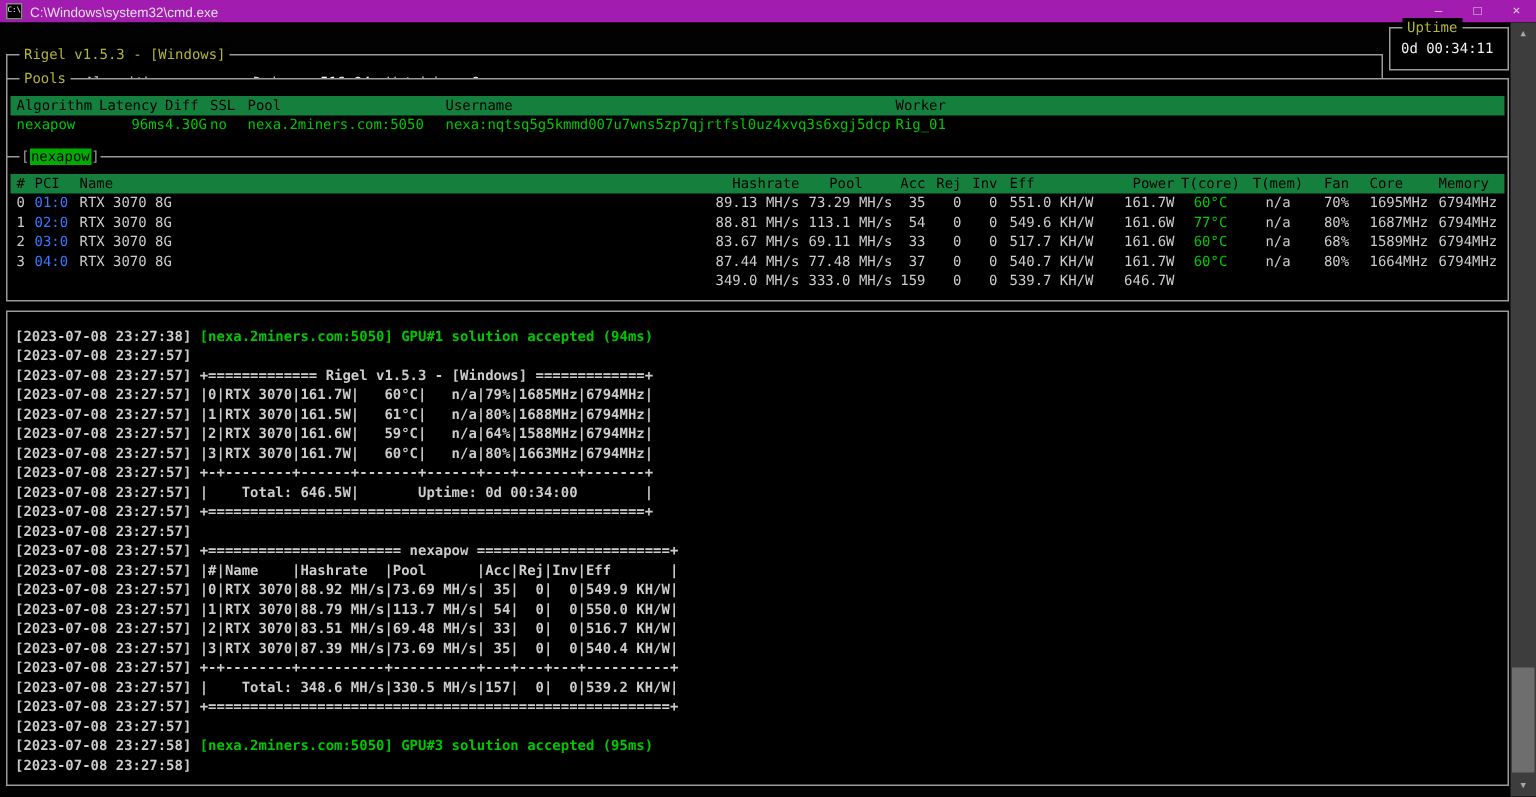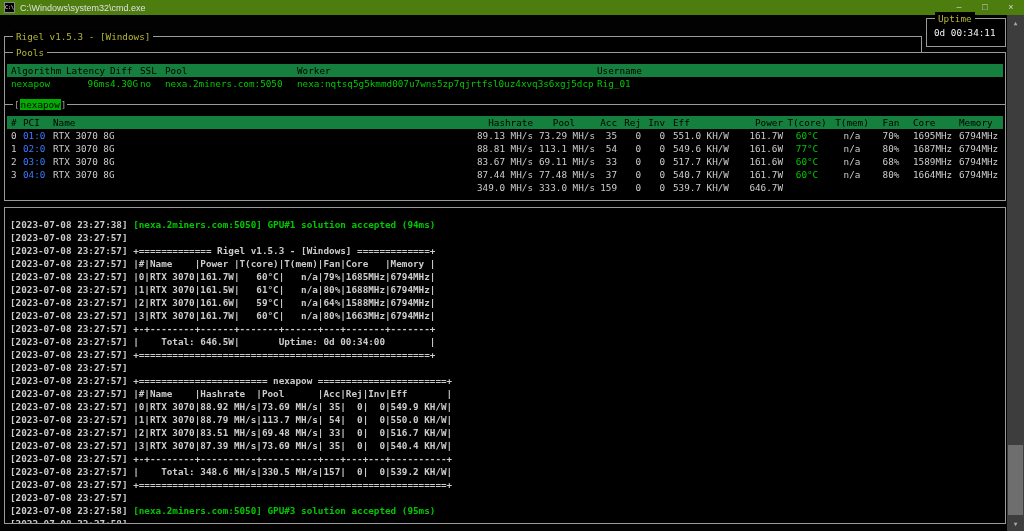--- a/index.html
+++ b/index.html
@@ -1,20 +1,20 @@
 <!DOCTYPE html>
 <html><head>
 <meta charset="utf-8">
 <style>
   * { box-sizing: border-box; }
   html,body { margin:0; padding:0; }
   body { width:1024px; height:531px; background:#000; position:relative; overflow:hidden; }
 
   
-  .titlebar { position:absolute; top:0; left:0; right:0; height:15px; background:#4d7c0f;
+  .titlebar { position:absolute; top:0; left:0; right:0; height:15px; background:#a21caf;
               display:flex; align-items:center; padding-left:4px;
               font-family:"Liberation Sans", sans-serif; font-size:9px; color:#e0e0e0; }
   .cmd-icon { width:11px; height:11px; background:#000; border:1px solid #8a8a8a; color:#fff;
               font-size:5px; line-height:9px; text-align:center; margin-right:5px;
               font-family:"DejaVu Sans Mono", monospace; flex:0 0 auto; }
   .tb-title { white-space:nowrap; }
   .tb-btns { margin-left:auto; display:flex; height:15px; }
   .tb-btn { width:26px; text-align:center; line-height:15px; font-size:9px; color:#d4d4d4; }
 
   
@@ -100,22 +100,22 @@
     </div>
 
     <div class="panel pools">
       <span class="ptitle">Pools</span>
       <div class="grid pools-grid ghead">
         <span>Algorithm</span>
         <span>Latency</span>
         <span>Diff</span>
         <span>SSL</span>
         <span>Pool</span>
+        <span>Username</span>
         <span>Worker</span>
-        <span>Username</span>
       </div>
       <div id="pools-rows">
           <div class="grid pools-grid prow">
             <span class="pc-algorithm">nexapow</span>
             <span class="pc-latency">96ms</span>
             <span class="pc-diff">4.30G</span>
             <span class="pc-ssl">no</span>
             <span class="pc-pool">nexa.2miners.com:5050</span>
             <span class="pc-username">nexa:nqtsq5g5kmmd007u7wns5zp7qjrtfsl0uz4xvq3s6xgj5dcp</span>
             <span class="pc-worker">Rig_01</span>
@@ -229,21 +229,20 @@
           <span class="gc-core"></span>
           <span class="gc-memory"></span>
         </div>
     </div>
 
     <div class="panel logp">
       <div id="log-lines">
           <div class="lline"><span class="lts">[2023-07-08 23:27:38]</span><span class="lg"> [nexa.2miners.com:5050] GPU#1 solution accepted (94ms)</span></div>
           <div class="lline"><span class="lts">[2023-07-08 23:27:57]</span></div>
           <div class="lline"><span class="lts">[2023-07-08 23:27:57]</span><span class="lw"> +============= Rigel v1.5.3 - [Windows] =============+</span></div>
-          <div class="lline"><span class="lts">[2023-07-08 23:27:57]</span><span class="lw"> |#|Name    |Power |T(core)|T(mem)|Fan|Core   |Memory |</span></div>
           <div class="lline"><span class="lts">[2023-07-08 23:27:57]</span><span class="lw"> |0|RTX 3070|161.7W|   60°C|   n/a|79%|1685MHz|6794MHz|</span></div>
           <div class="lline"><span class="lts">[2023-07-08 23:27:57]</span><span class="lw"> |1|RTX 3070|161.5W|   61°C|   n/a|80%|1688MHz|6794MHz|</span></div>
           <div class="lline"><span class="lts">[2023-07-08 23:27:57]</span><span class="lw"> |2|RTX 3070|161.6W|   59°C|   n/a|64%|1588MHz|6794MHz|</span></div>
           <div class="lline"><span class="lts">[2023-07-08 23:27:57]</span><span class="lw"> |3|RTX 3070|161.7W|   60°C|   n/a|80%|1663MHz|6794MHz|</span></div>
           <div class="lline"><span class="lts">[2023-07-08 23:27:57]</span><span class="lw"> +-+--------+------+-------+------+---+-------+-------+</span></div>
           <div class="lline"><span class="lts">[2023-07-08 23:27:57]</span><span class="lw"> |    Total: 646.5W|       Uptime: 0d 00:34:00        |</span></div>
           <div class="lline"><span class="lts">[2023-07-08 23:27:57]</span><span class="lw"> +====================================================+</span></div>
           <div class="lline"><span class="lts">[2023-07-08 23:27:57]</span></div>
           <div class="lline"><span class="lts">[2023-07-08 23:27:57]</span><span class="lw"> +======================= nexapow =======================+</span></div>
           <div class="lline"><span class="lts">[2023-07-08 23:27:57]</span><span class="lw"> |#|Name    |Hashrate  |Pool      |Acc|Rej|Inv|Eff       |</span></div>

